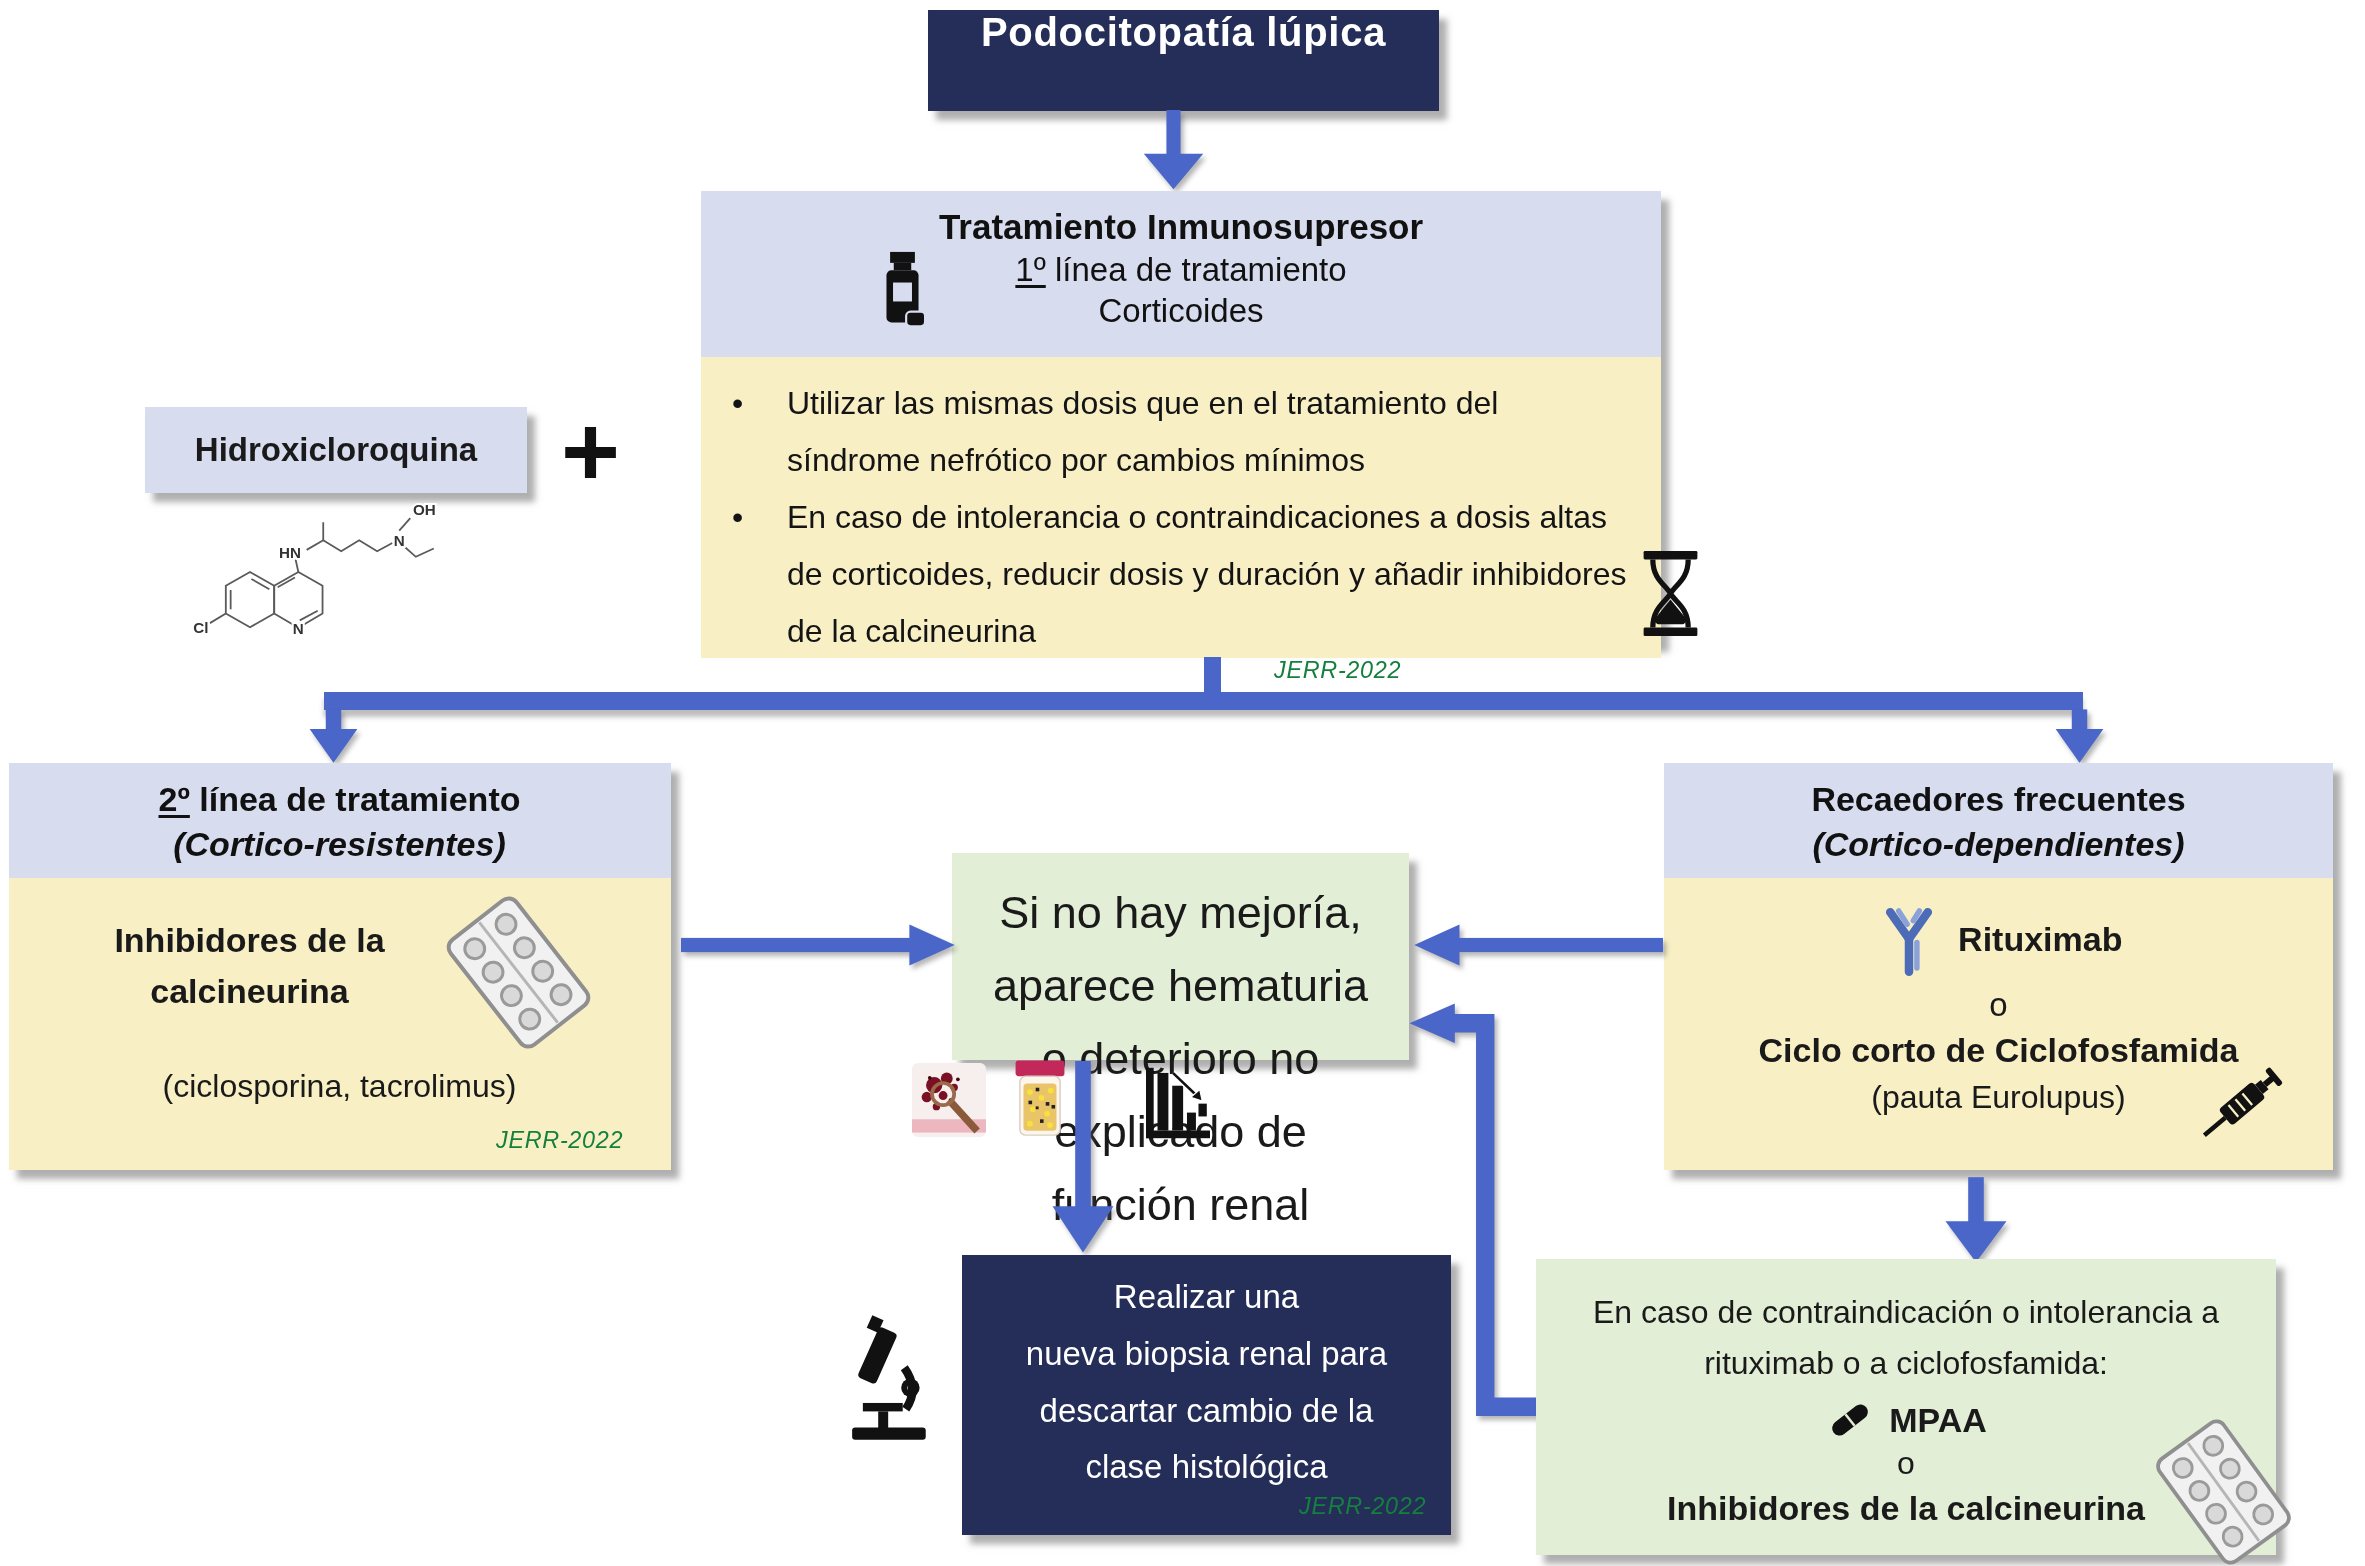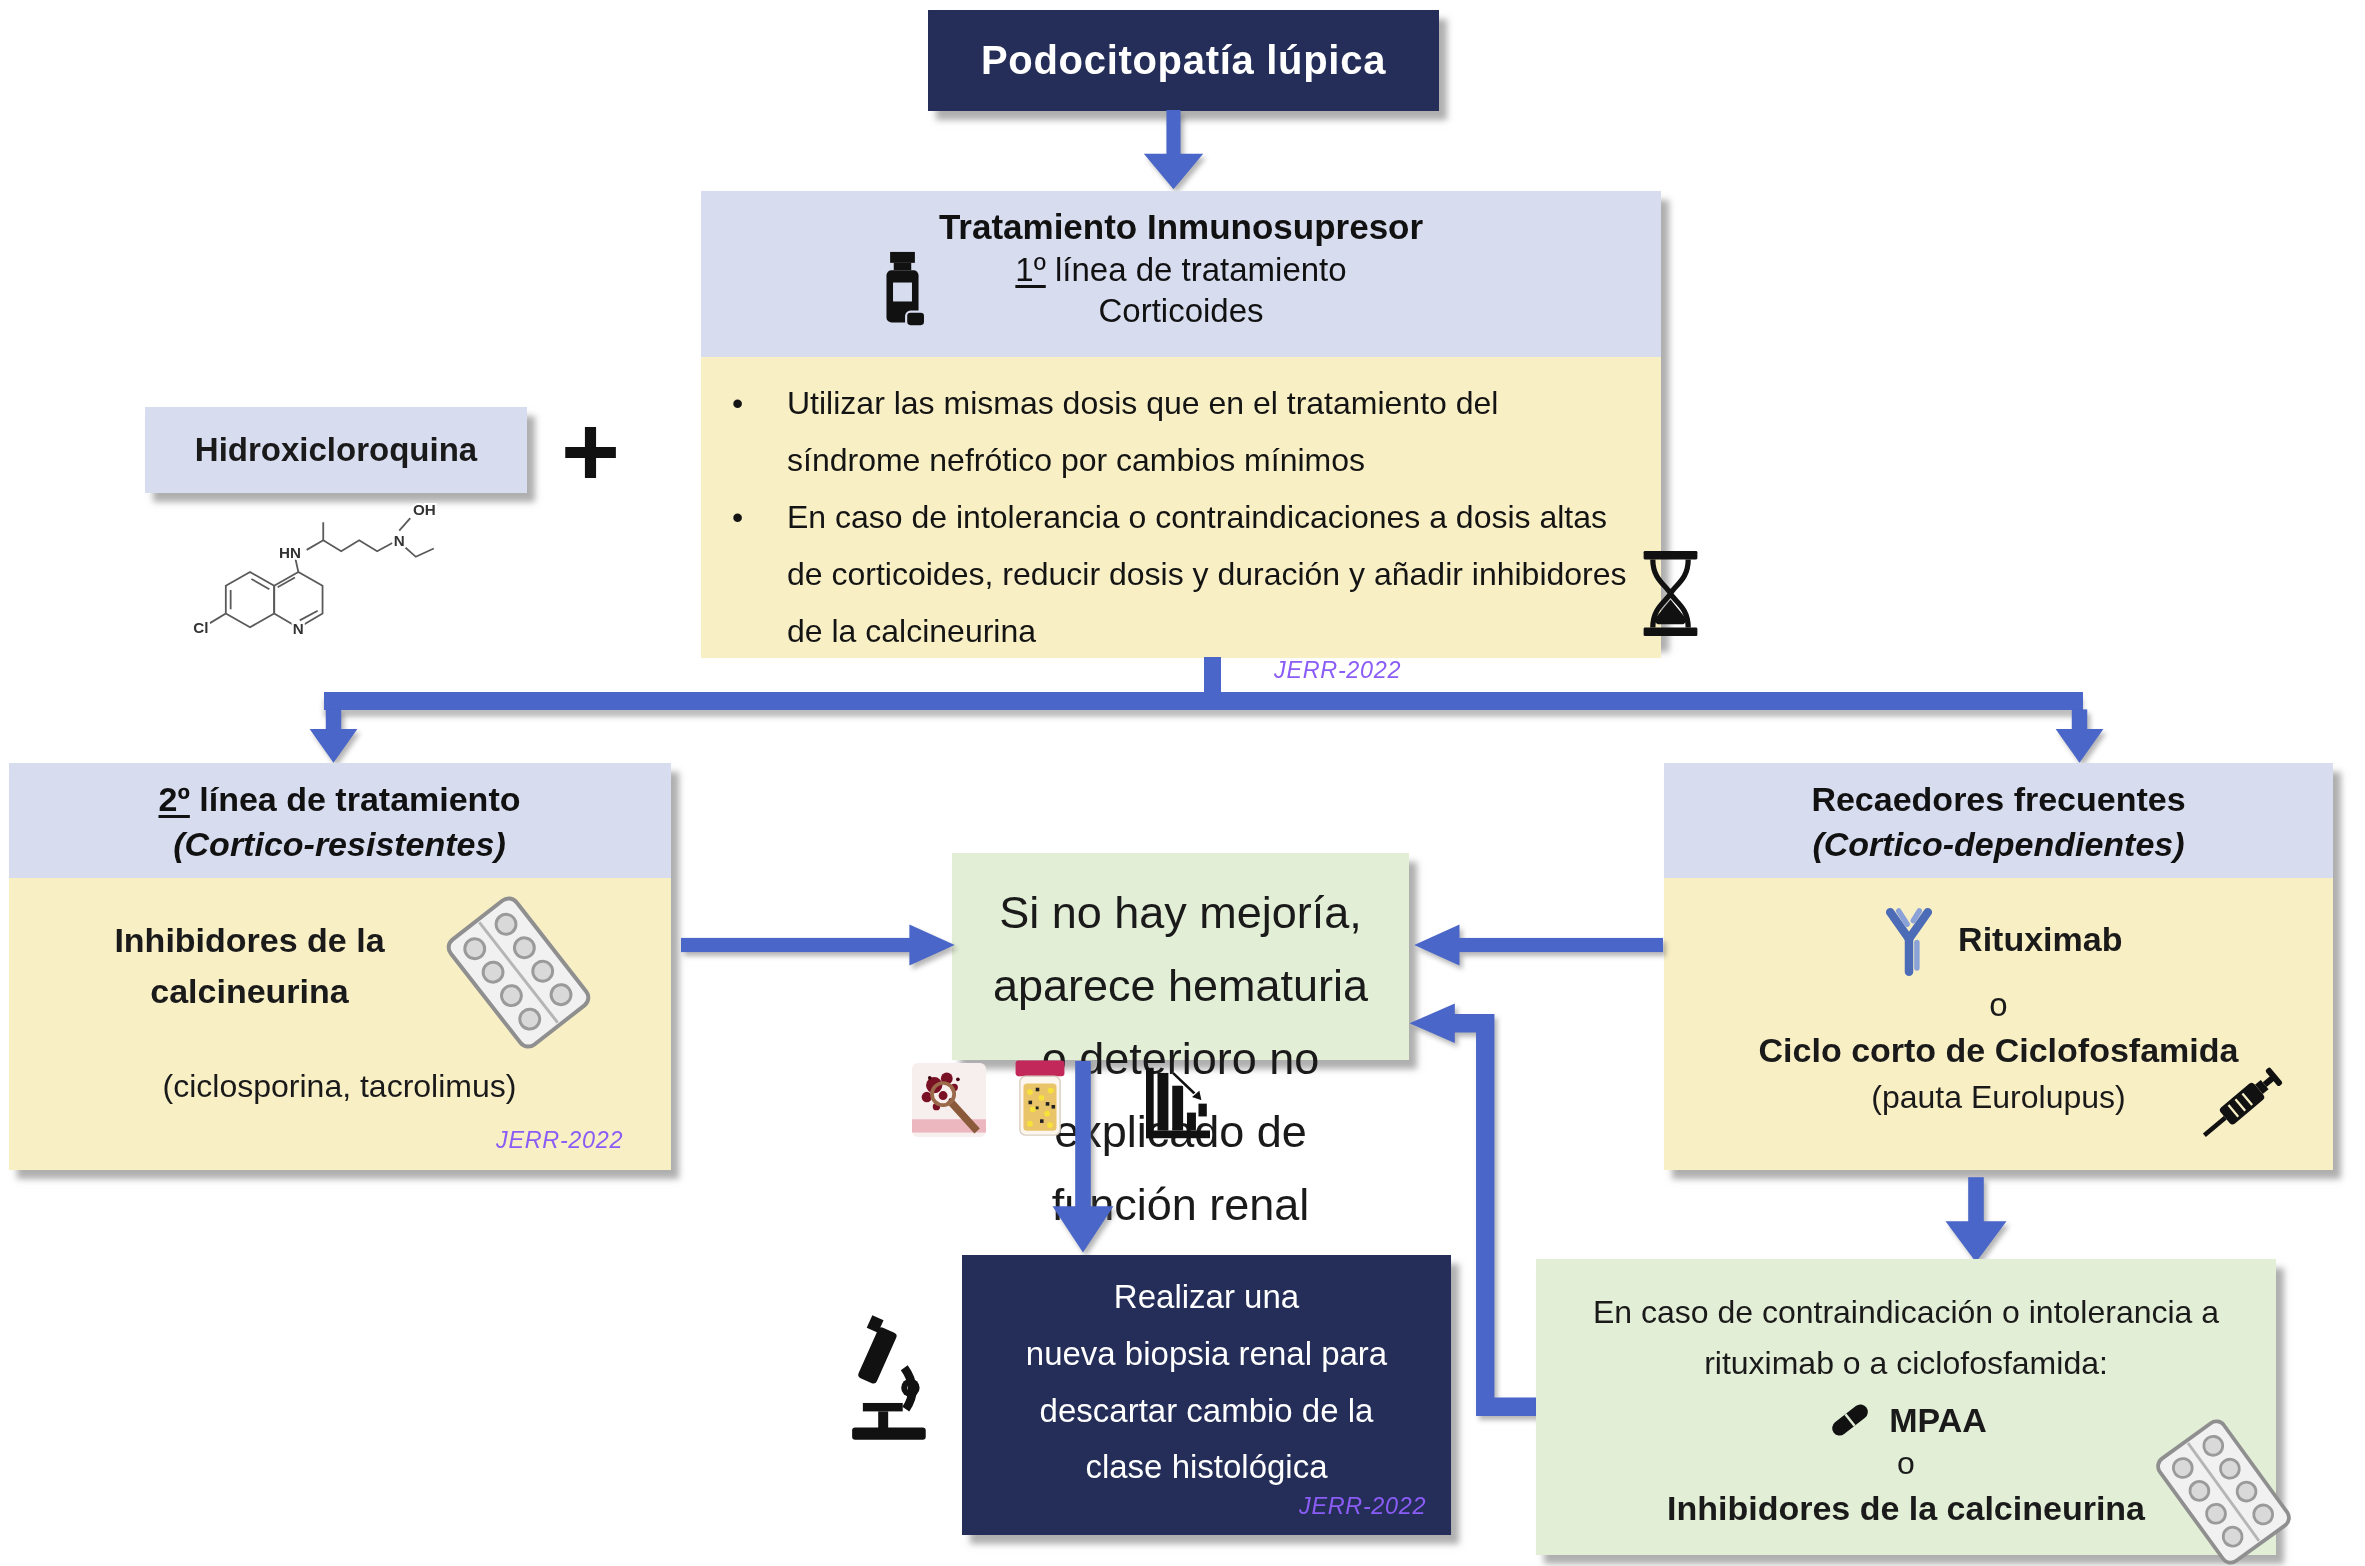--- a/index.html
+++ b/index.html
@@ -8,36 +8,36 @@
 
   .abs{position:absolute;}
   .shadowed{box-shadow:7.8px 8.5px 6.4px rgba(110,110,110,0.55);}
 
   
   .navy-box{background:#242e58;color:#ffffff;text-align:center;}
   .lav{background:#d8dcef;}
   .yel{background:#f8efc5;}
   .grn{background:#e2eed6;}
 
-  .title-box{display:flex;align-items:center;justify-content:center;
+  .title-box{display:flex;justify-content:center;
              font-size:40px;font-weight:700;letter-spacing:0.7px;}
 
   .hdr{color:#111;text-align:center;}
   .hdr .h1{font-size:35px;font-weight:700;}
   .hdr .h2{font-size:33px;font-weight:400;}
   .hdr .h2b{font-size:34px;font-weight:700;}
   .hdr .sub{font-size:34px;font-weight:700;font-style:italic;}
 
   .bullets{font-size:32px;line-height:1.78;color:#141414;}
   .bullet-row{display:flex;align-items:flex-start;}
   .bullet-glyph{width:55px;flex:0 0 55px;text-align:left;padding-left:10px;}
 
   .center-text{ text-align:center; }
 
-  .wm{font-size:23.4px;font-style:italic;color:#8b5cf6;letter-spacing:0.7px;}
+  .wm{font-size:23.4px;font-style:italic;color:#15803d;letter-spacing:0.7px;}
 
   .u{text-decoration:underline;text-underline-offset:4.2px;}
 
   svg{display:block;overflow:visible;}
   .arrow{filter:drop-shadow(3.5px 4.2px 2.8px rgba(90,90,90,0.45));}
 </style>
 </head>
 <body>
 
 <div id="canvas">

